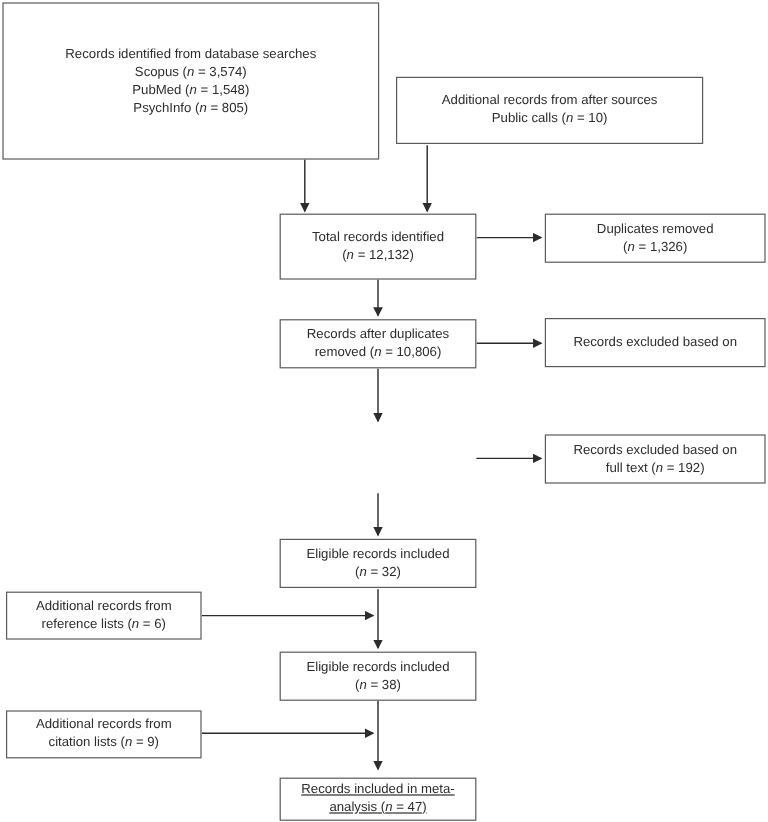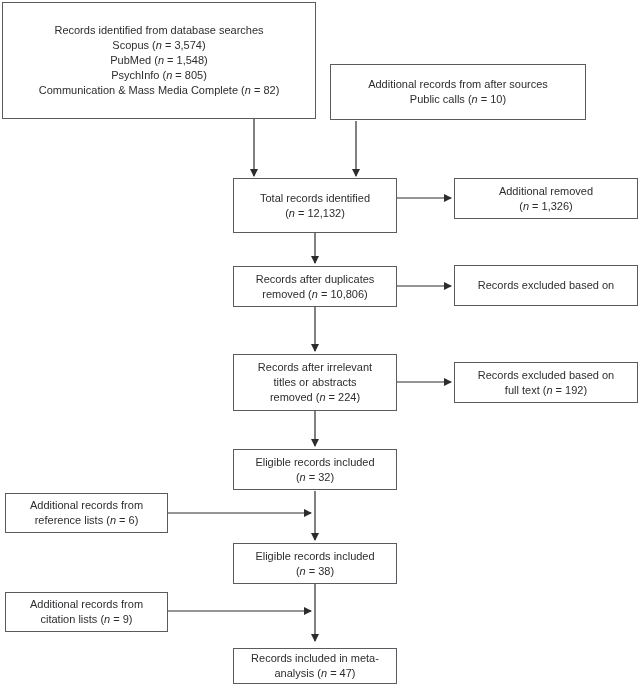--- a/index.html
+++ b/index.html
@@ -53,57 +53,51 @@
     <line x1="397" y1="286" x2="451" y2="286" marker-end="url(#ah)"></line>
     <line x1="315" y1="307" x2="315" y2="351" marker-end="url(#ah)"></line>
     <line x1="397" y1="382" x2="451" y2="382" marker-end="url(#ah)"></line>
     <line x1="315" y1="411" x2="315" y2="446" marker-end="url(#ah)"></line>
     <line x1="315" y1="491" x2="315" y2="540" marker-end="url(#ah)"></line>
     <line x1="168" y1="513" x2="311" y2="513" marker-end="url(#ah)"></line>
     <line x1="315" y1="584" x2="315" y2="641" marker-end="url(#ah)"></line>
     <line x1="168" y1="611" x2="311" y2="611" marker-end="url(#ah)"></line>
   </svg>
 
-  <div class="box" style="left:2px; top:2px; width:314px; height:117px;">
+  <div class="box" style="left:2px; top:2px; width:314px; height:131px;">
       <span class="line">Records identified from database searches</span>
       <span class="line">Scopus (<i>n</i> = 3,574)</span>
       <span class="line">PubMed (<i>n</i> = 1,548)</span>
       <span class="line">PsychInfo (<i>n</i> = 805)</span>
-      <span class="line">Communication &amp; Mass Media Complete (<i>n</i> = 82)</span>
     </div>
 
   <div class="box" style="left:330px; top:64px; width:256px; height:56px;">
       <span class="line">Additional records from after sources</span>
       <span class="line">Public calls (<i>n</i> = 10)</span>
     </div>
 
   <div class="box" style="left:233px; top:178px; width:164px; height:55px;">
       <span class="line">Total records identified</span>
       <span class="line">(<i>n</i> = 12,132)</span>
     </div>
 
   <div class="box" style="left:454px; top:178px; width:184px; height:41px;">
-      <span class="line">Additional removed</span>
+      <span class="line">Duplicates removed</span>
       <span class="line">(<i>n</i> = 1,326)</span>
     </div>
 
   <div class="box" style="left:233px; top:266px; width:164px; height:41px;">
       <span class="line">Records after duplicates</span>
       <span class="line">removed (<i>n</i> = 10,806)</span>
     </div>
 
   <div class="box" style="left:454px; top:265px; width:184px; height:41px;">
       <span class="line">Records excluded based on</span>
     </div>
 
-  <div class="box" style="left:233px; top:354px; width:164px; height:57px;">
-      <span class="line">Records after irrelevant</span>
-      <span class="line">titles or abstracts</span>
-      <span class="line">removed (<i>n</i> = 224)</span>
-    </div>
 
   <div class="box" style="left:454px; top:362px; width:184px; height:41px;">
       <span class="line">Records excluded based on</span>
       <span class="line">full text (<i>n</i> = 192)</span>
     </div>
 
   <div class="box" style="left:233px; top:449px; width:164px; height:41px;">
       <span class="line">Eligible records included</span>
       <span class="line">(<i>n</i> = 32)</span>
     </div>
@@ -116,18 +110,18 @@
   <div class="box" style="left:233px; top:543px; width:164px; height:41px;">
       <span class="line">Eligible records included</span>
       <span class="line">(<i>n</i> = 38)</span>
     </div>
 
   <div class="box" style="left:5px; top:592px; width:163px; height:40px;">
       <span class="line">Additional records from</span>
       <span class="line">citation lists (<i>n</i> = 9)</span>
     </div>
 
-  <div class="box" style="left:233px; top:648px; width:164px; height:36px;">
+  <div class="box" style="left:233px; top:648px; width:164px; height:36px;text-decoration:underline;">
       <span class="line">Records included in meta-</span>
       <span class="line">analysis (<i>n</i> = 47)</span>
     </div>
 
 </div>
 
 </body></html>

